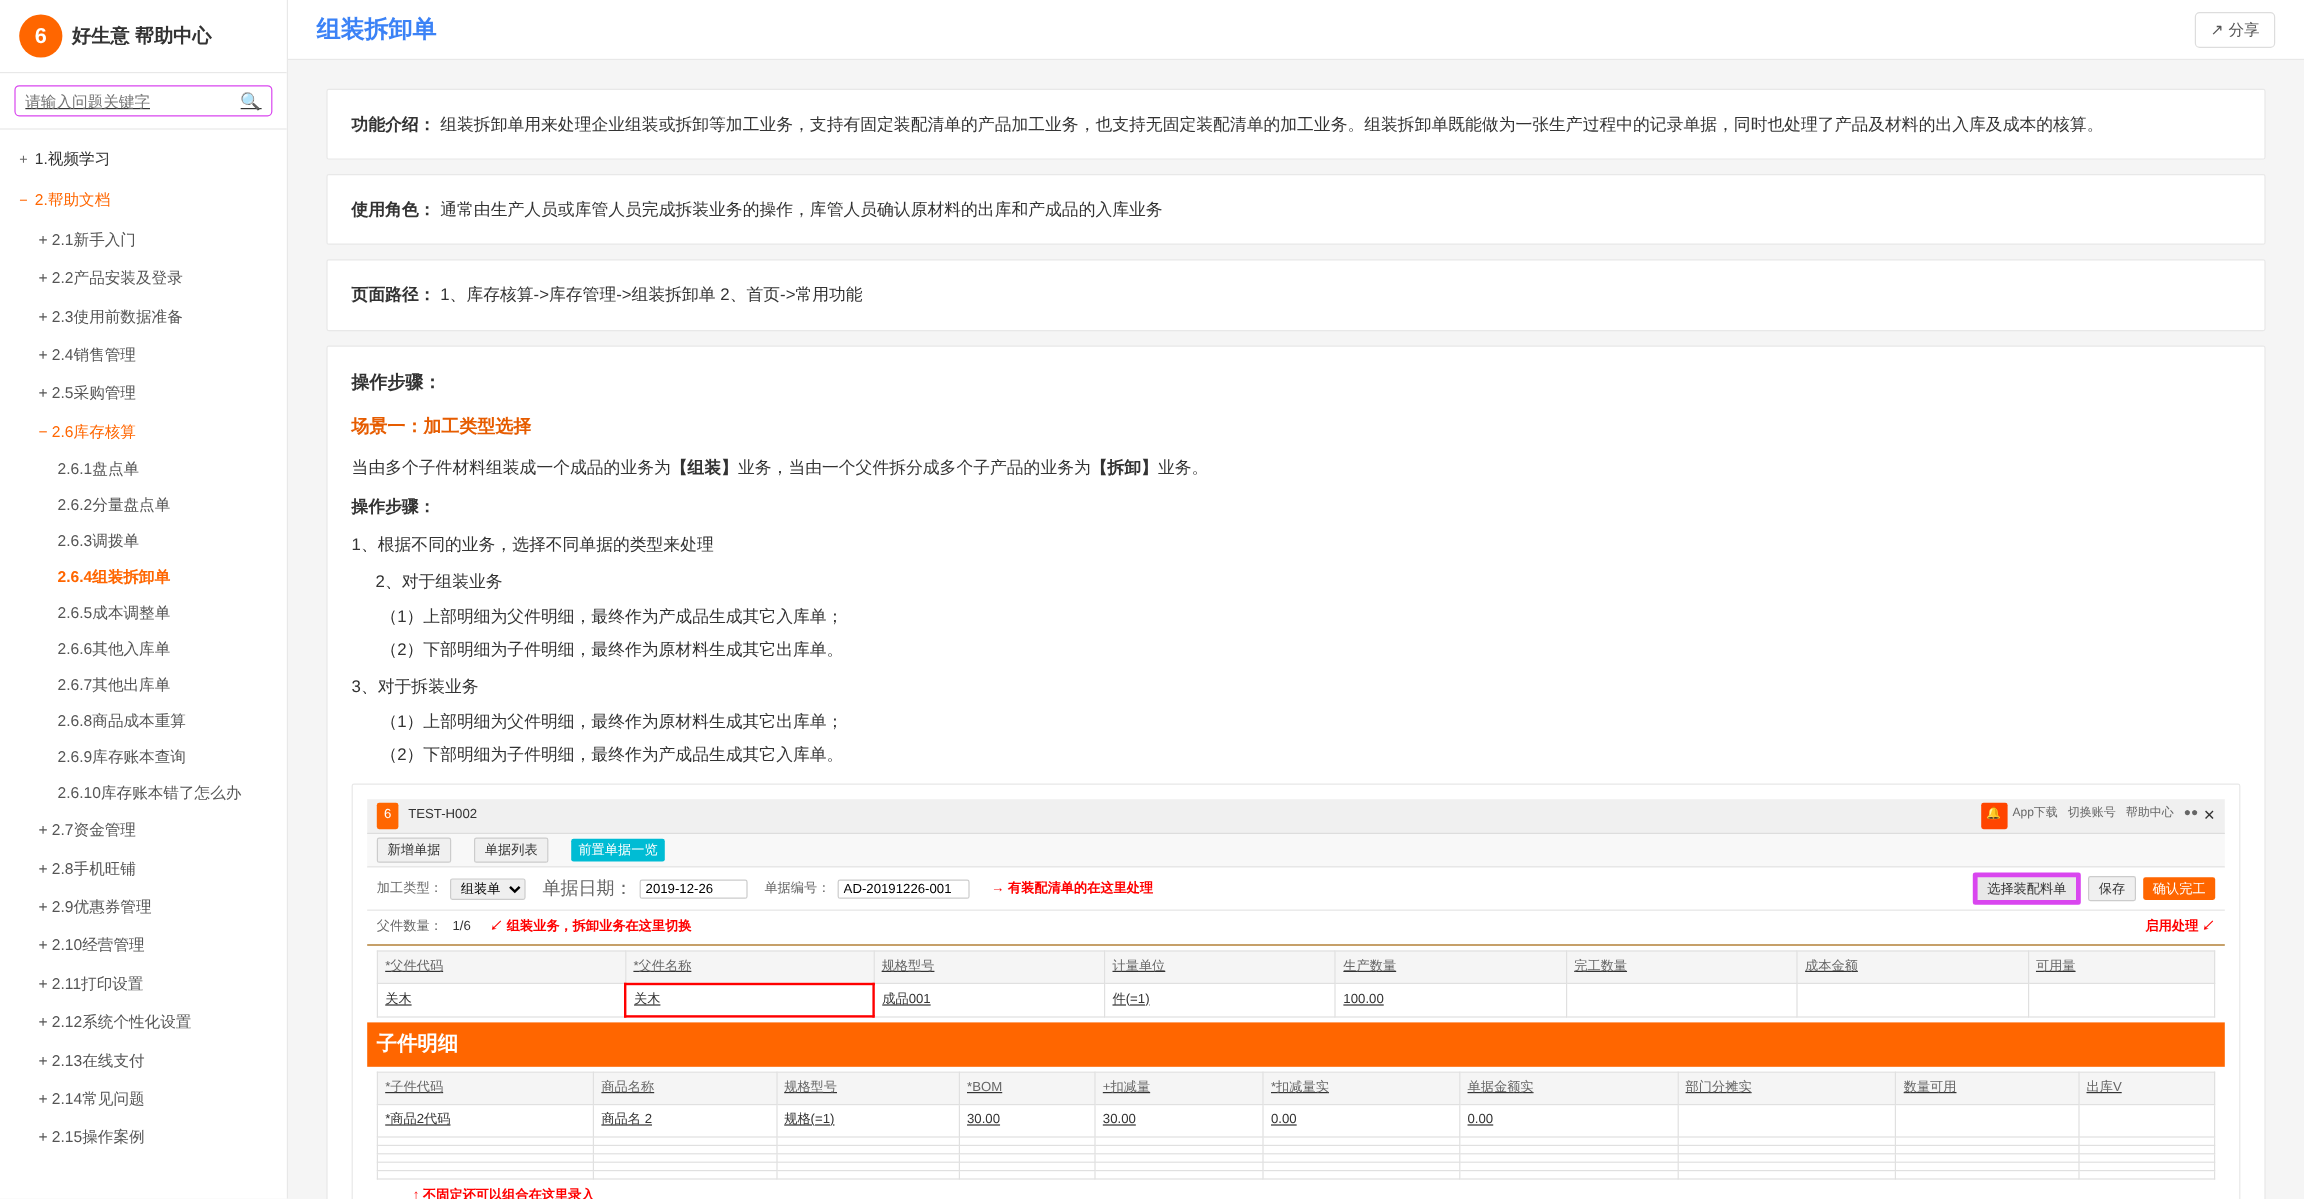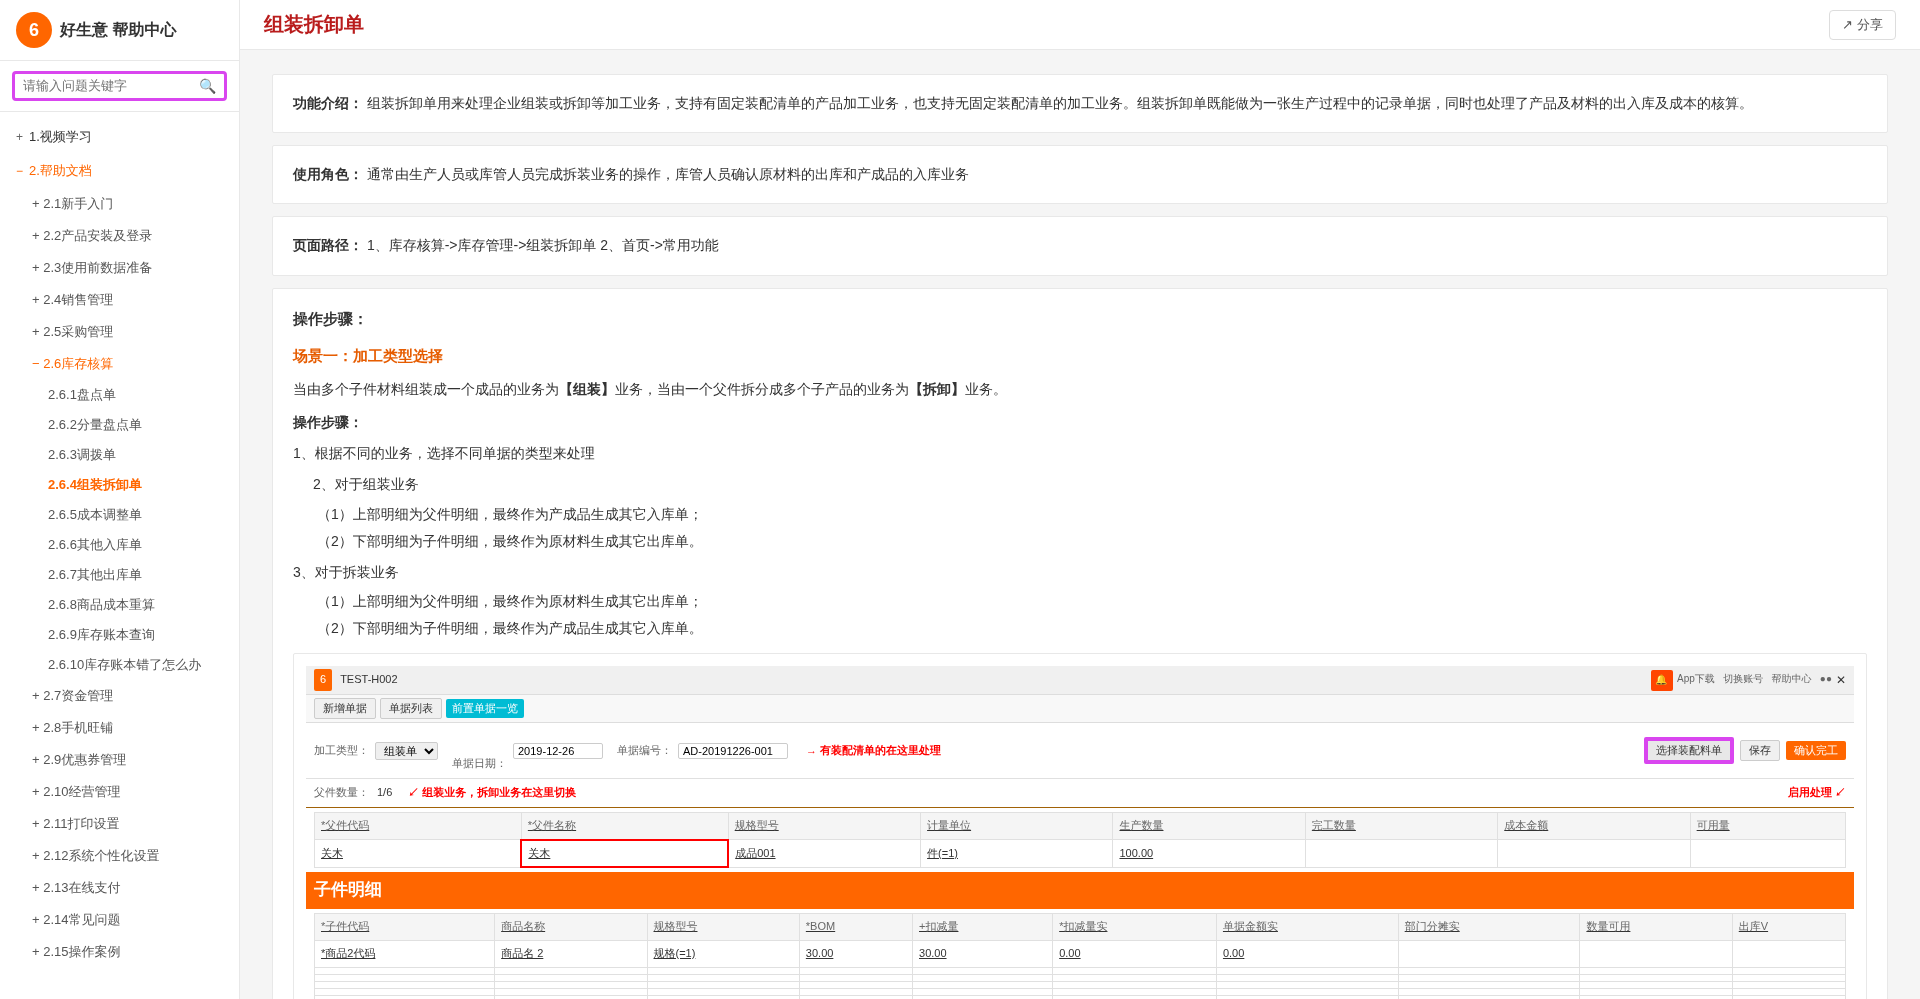--- a/index.html
+++ b/index.html
@@ -32,25 +32,26 @@
       flex-shrink: 0;
     }
     .logo-text { font-size: 16px; font-weight: bold; color: #333; }
 
     #search-area {
       padding: 10px 12px;
       border-bottom: 1px solid #e8e8e8;
     }
     .search-box {
       display: flex;
-      align-items: flex-start;
-      border: 3px solid #d946ef;
+      align-items: flex-end;
+      border: 1px solid #d946ef;
       border-radius: 4px;
       padding: 4px 8px;
       background: #fff;
+      text-decoration: underline;
     }
     .search-box input {
       border: none; outline: none; flex: 1; font-size: 13px; color: #999;
     }
     .search-icon-btn { cursor: pointer; color: #999; font-size: 14px; }
 
     #nav-tree {
       flex: 1;
       overflow-y: auto;
       padding: 8px 0;
@@ -100,21 +101,21 @@
     #topbar {
       background: #fff;
       border-bottom: 1px solid #e8e8e8;
       padding: 0 24px;
       height: 50px;
       display: flex;
       align-items: center;
       justify-content: space-between;
       flex-shrink: 0;
     }
-    .page-title-text { font-size: 20px; font-weight: bold; color: #b91c1c; }
+    .page-title-text { font-size: 20px; font-weight: bold; color: #3b82f6; }
     .share-btn {
       display: flex; align-items: center; gap: 4px;
       border: 1px solid #ddd; border-radius: 4px;
       padding: 5px 12px;
       cursor: pointer; font-size: 13px; color: #555;
       background: #fff;
     }
 
     #content-area {
       flex: 1;
@@ -409,33 +410,33 @@
           <div class="mock-titlebar">
             <span style="background:#f60;color:#fff;padding:1px 6px;border-radius:2px;font-size:11px;">6</span>
             <span>TEST-H002</span>
             <span style="margin-left:auto;display:flex;gap:4px;">
               <span style="background:#ff4500;color:#fff;padding:1px 5px;border-radius:2px;font-size:10px;">🔔</span>
               <span style="font-size:10px;color:#666;">App下载 &nbsp; 切换账号 &nbsp; 帮助中心 &nbsp; ●●</span>
               <span style="font-size:12px;cursor:pointer;">✕</span>
             </span>
           </div>
 
-          <div style="background:#f8f8f8;border-bottom:1px solid #ddd;padding:3px 8px;display:flex;gap:4px;align-items:center;">
+          <div style="background:#f8f8f8;border-bottom:1px solid #ddd;padding:3px 8px;display:flex;gap:19px;align-items:center;">
             <button class="mock-btn-gray">新增单据</button>
             <button class="mock-btn-gray">单据列表</button>
             <button class="teal-select">前置单据一览</button>
           </div>
 
           <div class="mock-toolbar">
             <span style="font-size:11px;color:#666;">加工类型：</span>
             <select style="font-size:11px;border:1px solid #ccc;padding:1px 4px;border-radius:2px;">
               <option>组装单</option>
               <option>拆卸单</option>
             </select>
-            <span style="font-size:11px;color:#666;margin-left:8px;margin-top:27px;">单据日期：</span>
+            <span style="font-size:15px;color:#666;margin-left:8px;">单据日期：</span>
             <input class="mock-input-field" value="2019-12-26" style="width: 90px;">
             <span style="font-size:11px;color:#666;margin-left:8px;">单据编号：</span>
             <input class="mock-input-field" value="AD-20191226-001" style="width: 110px;">
 
             <span style="color:red;font-size:11px;font-weight:bold;margin-left:12px;">→ 有装配清单的在这里处理</span>
             <span style="flex:1;"></span>
             <button style="background:#e8e8e8;border:4px solid #d946ef;color:#333;padding:2px 8px;border-radius:2px;font-size:11px;">选择装配料单</button>
             <button class="mock-btn-gray">保存</button>
             <button class="mock-btn-orange">确认完工</button>
           </div>

